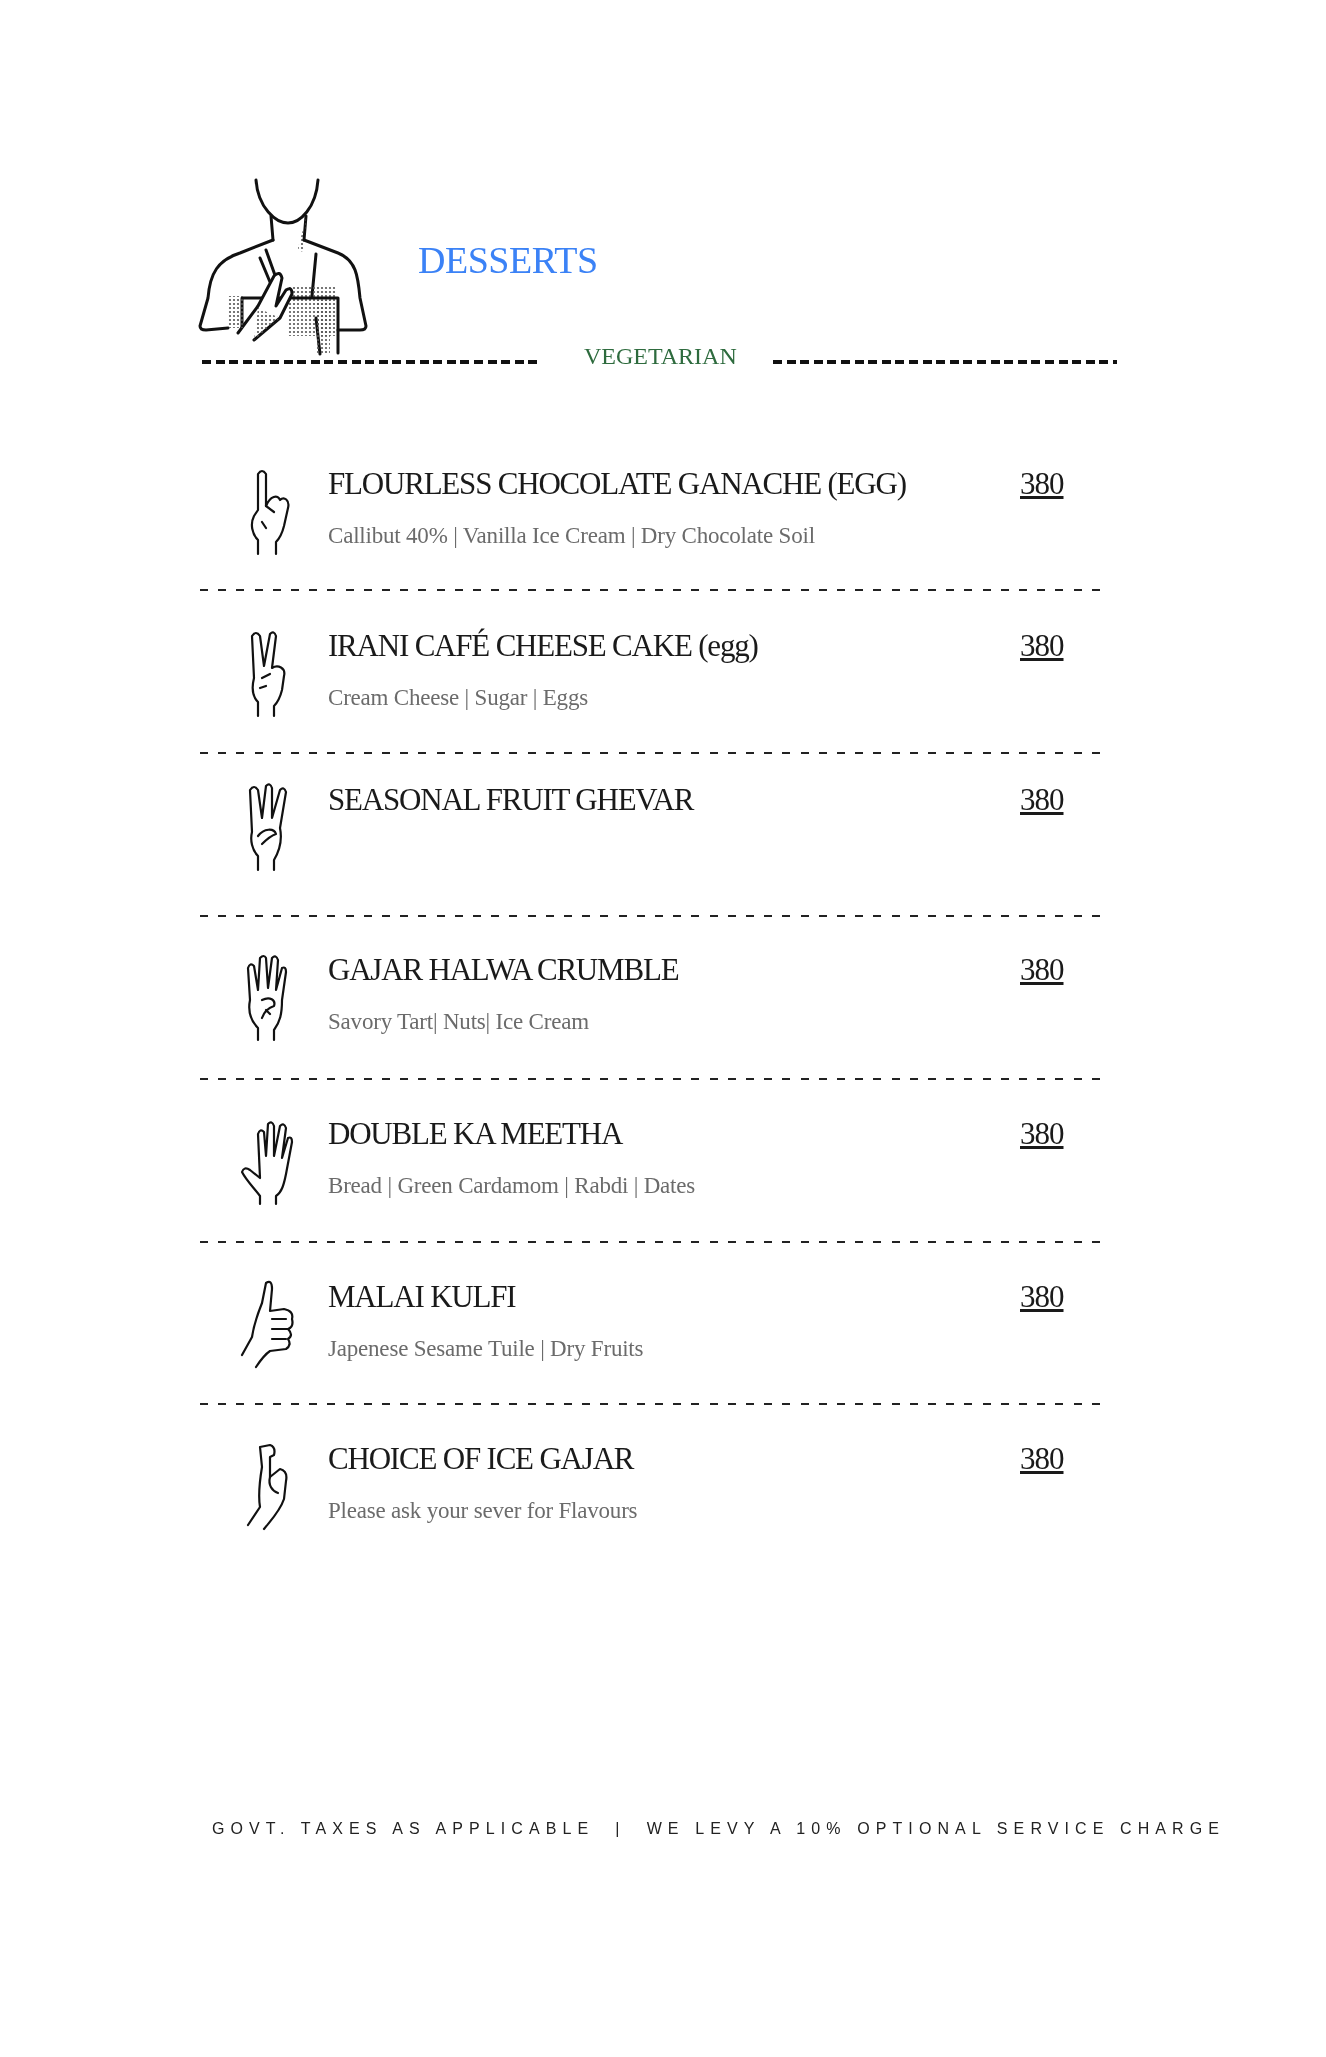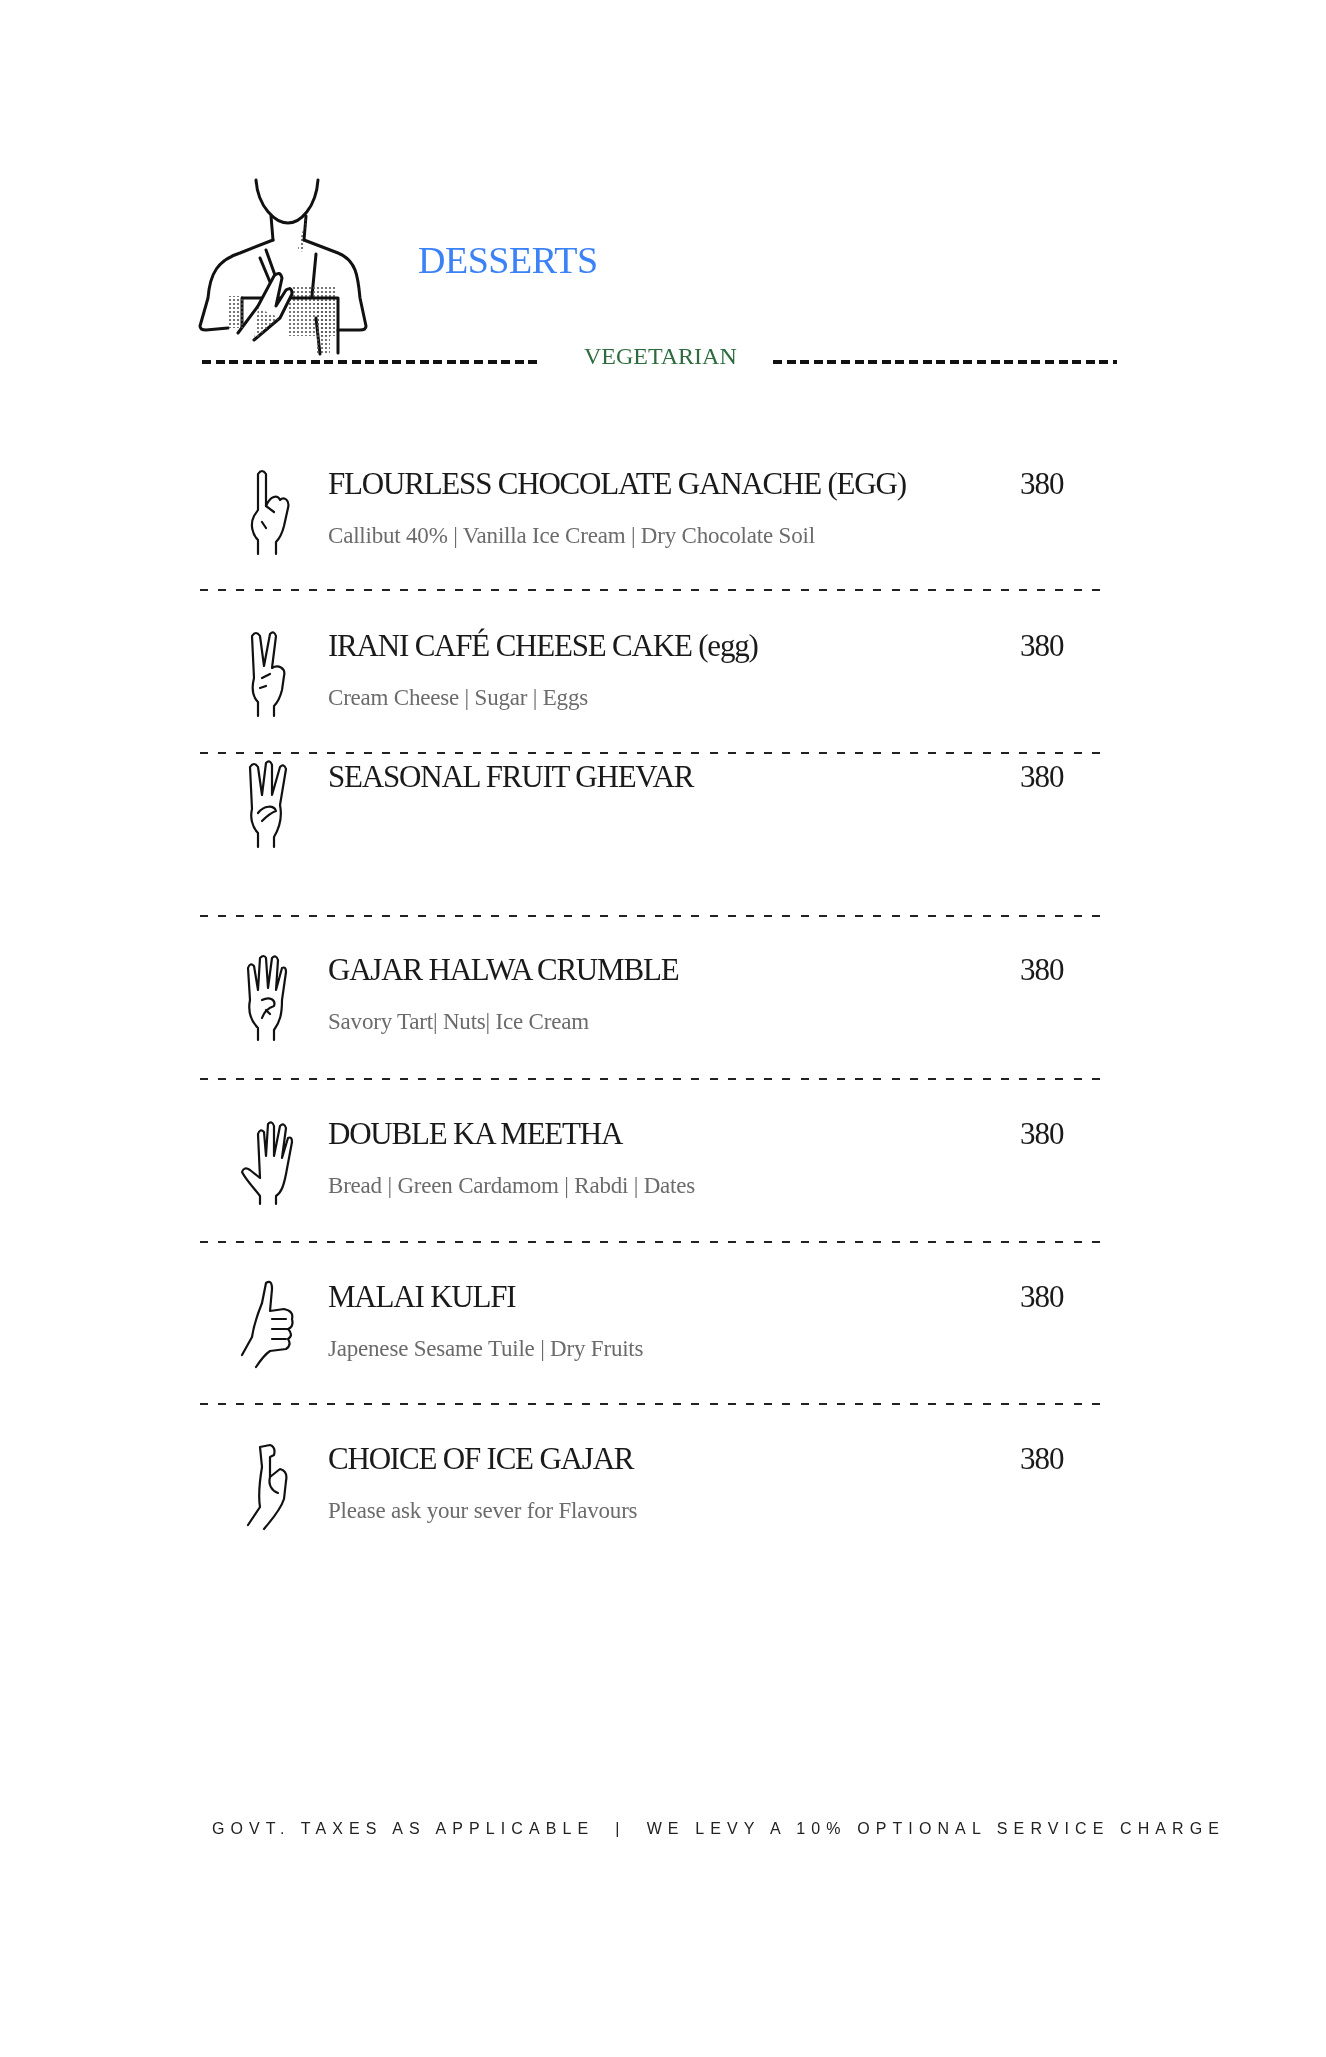--- a/index.html
+++ b/index.html
@@ -10,21 +10,21 @@
   .title { left:418px; top:238px; font-size:38px; letter-spacing:-0.5px; color:#3b82f6; white-space:nowrap; }
   .hdash { top:360px; height:4px;
            background-image:repeating-linear-gradient(90deg,#111 0 9px, transparent 9px 13.6px); }
   .hdash.left { left:202px; width:340px; }
   .hdash.right { left:773px; width:344px; }
   .veg { left:584px; top:343px; font-size:24px; color:#2e6b3e; letter-spacing:0px; white-space:nowrap; }
   .item { position:absolute; left:0; width:1082px; height:150px; }
   .icon { position:absolute; left:240px; top:-8px; width:64px; height:92px; }
   .item-name { position:absolute; left:328px; top:-8px; font-size:31px; letter-spacing:-1.2px; color:#1a1a1a; white-space:nowrap; }
   .item-desc { position:absolute; left:328px; top:49px; font-size:23px; color:#6b6b6b; letter-spacing:-0.2px; white-space:nowrap; }
-  .item-price { position:absolute; left:1020px; top:-8px; font-size:31px; color:#1a1a1a; letter-spacing:-1px; }
+  .item-price { position:absolute; left:1020px; top:-8px; font-size:31px; color:#1a1a1a; letter-spacing:-1px;text-decoration:underline; }
   .sep { position:absolute; left:200px; width:910px; height:2px;
          background-image:repeating-linear-gradient(90deg,#222 0 8px, transparent 8px 18.2px); }
   .footer { left:212px; top:1820px; font-family:"Liberation Sans", sans-serif; font-size:16px;
             letter-spacing:6.1px; color:#222; white-space:nowrap; }
   svg { display:block; }
 </style>
 </head>
 <body>
 
 <div class="abs chef">
@@ -85,21 +85,21 @@
         <path d="M18 88 L18 74 C12 68 12 58 14 50 L12 8 Q16 2 20 8 L24 38 L30 6 Q34 2 36 8 L32 40 C38 36 46 40 44 48 L42 62 C40 70 38 74 34 78 L34 88"></path>
         <path d="M22 50 L30 46 M20 60 L26 58"></path>
       </svg>
     </div>
     <div class="item-name">IRANI CAFÉ CHEESE CAKE (egg)</div>
     <div class="item-desc">Cream Cheese | Sugar | Eggs</div>
     <div class="item-price">380</div>
   </div>
   <div class="sep" style="top:752px;"></div>
 
-  <div class="item" style="top:767px;text-align:right;">
+  <div class="item" style="top:790px;text-align:right;">
     <div class="icon">
       <svg width="64" height="92" viewBox="0 0 64 92" fill="#fff" stroke="#111" stroke-width="2.2" stroke-linecap="round" stroke-linejoin="round">
         <path d="M18 88 L18 74 C12 68 10 58 12 50 L10 8 Q14 2 18 8 L22 36 L26 4 Q30 0 32 6 L32 36 L40 8 Q44 4 46 10 L40 46 C42 56 40 68 34 78 L34 88"></path>
         <path d="M18 54 C24 46 34 46 36 52 C30 54 26 58 22 62"></path>
       </svg>
     </div>
     <div class="item-name">SEASONAL FRUIT GHEVAR</div>
     <div class="item-price">380</div>
   </div>
   <div class="sep" style="top:915px;"></div>

